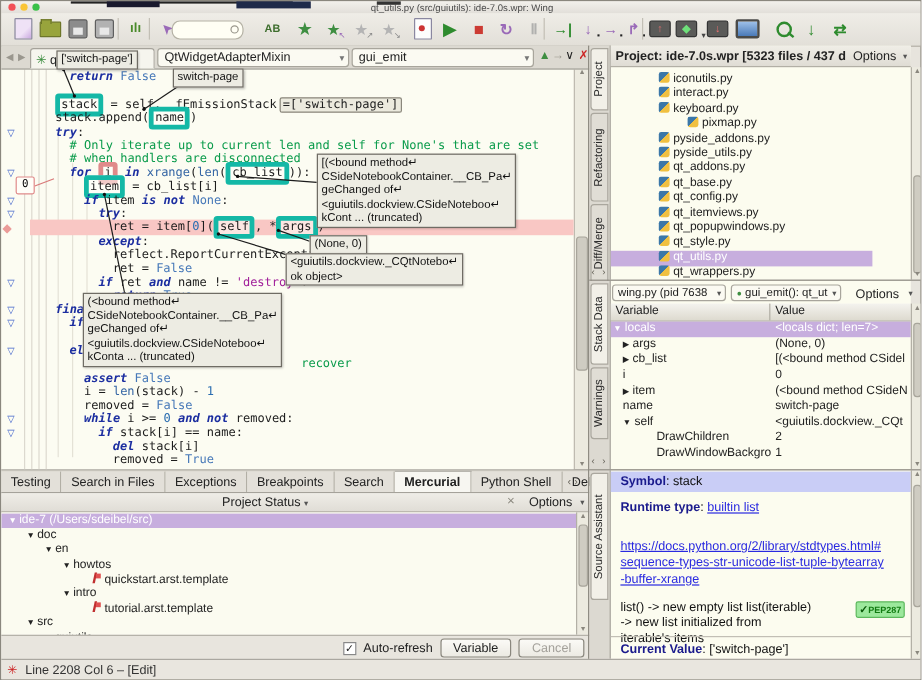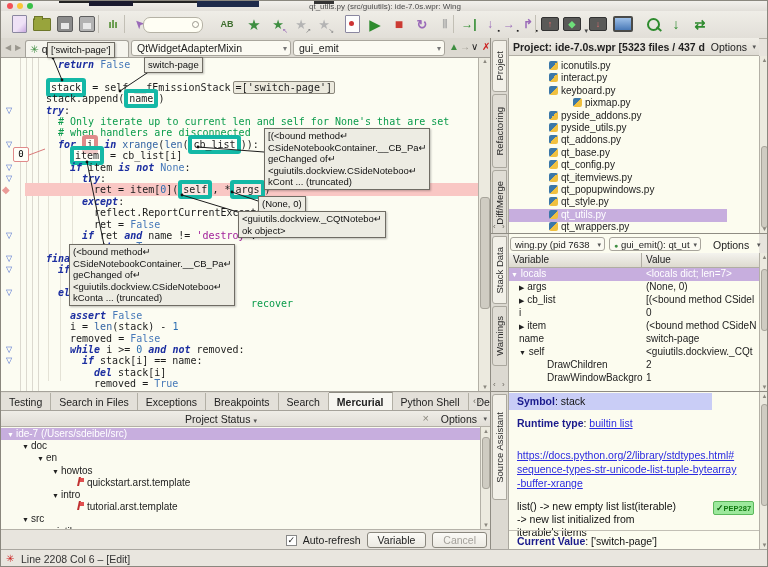--- a/index.html
+++ b/index.html
@@ -78,21 +78,21 @@
   .ddbtn{position:absolute;top:3px;height:14px;background:#fbfaf2;border:1px solid #a8a59c;border-radius:3px;font-size:9.5px;color:#222;padding:1px 12px 0 4px;box-sizing:border-box;white-space:nowrap;overflow:hidden;}
   .colhead{position:absolute;left:508px;width:250px;height:14px;background:linear-gradient(#f4f3ee,#dddacf);border-bottom:1px solid #b0ada3;font-size:10px;color:#222;}
   .srow{position:absolute;left:508px;width:250px;height:13px;font-size:10px;color:#222;white-space:nowrap;}
   .srow.sel{background:#c7aede;color:#fff;}
   .srow .val{position:absolute;left:137px;overflow:hidden;right:0;}
   .srow .arr{font-size:7px;}
   
   .sa{font-size:10.5px;color:#111;}
   .salabel{font-weight:bold;color:#1a1a8c;}
   .salink{color:#2a2ae0;text-decoration:underline;}
-  #sa-sym{left:508px;top:392px;width:203px;height:17px;background:#c9cdf6;padding:2px 0 0 8px;box-sizing:border-box;}
+  #sa-sym{left:508px;top:392px;width:250px;height:17px;background:#c9cdf6;padding:2px 0 0 8px;box-sizing:border-box;}
   #sa-url{left:516px;top:447px;width:222px;word-break:break-all;line-height:14px;}
   #sa-doc{left:516px;top:499px;width:160px;line-height:13px;}
   #pepbadge{left:712px;top:500px;background:#9ce89c;border:1px solid #5cb85c;border-radius:2px;font-size:7.5px;color:#117a11;padding:1px 2px;font-weight:bold;}
   #pepbadge .chk{color:#0a5a0a;font-size:9px;}
   
   #btabs{left:0;top:390px;width:490px;height:20px;background:#dcd9d1;border-top:1px solid #a5a29a;border-bottom:1px solid #a5a29a;box-sizing:border-box;overflow:hidden;white-space:nowrap;}
   .btab{display:inline-block;height:19px;padding:3px 8px 0 8px;font-size:10.5px;color:#222;border-right:1px solid #b2afa5;box-sizing:border-box;background:#e3e0d9;}
   .btab.act{background:#f7f6f1;font-weight:bold;border-top:1px solid #8f8c83;}
   #btabpager{left:472px;top:395px;font-size:9px;color:#6a675e;z-index:8;}
   #bhead{left:0;top:410px;width:490px;height:16px;background:linear-gradient(#efede7,#e0ddd6);border-bottom:1px solid #b2afa5;box-sizing:border-box;}

